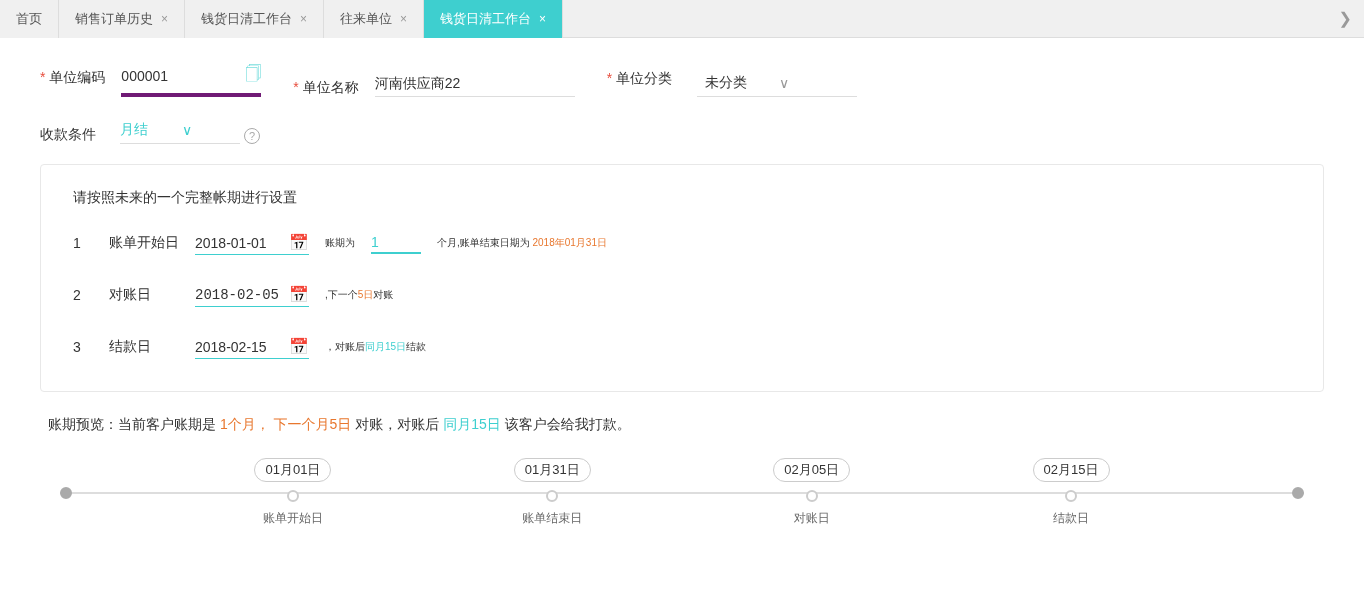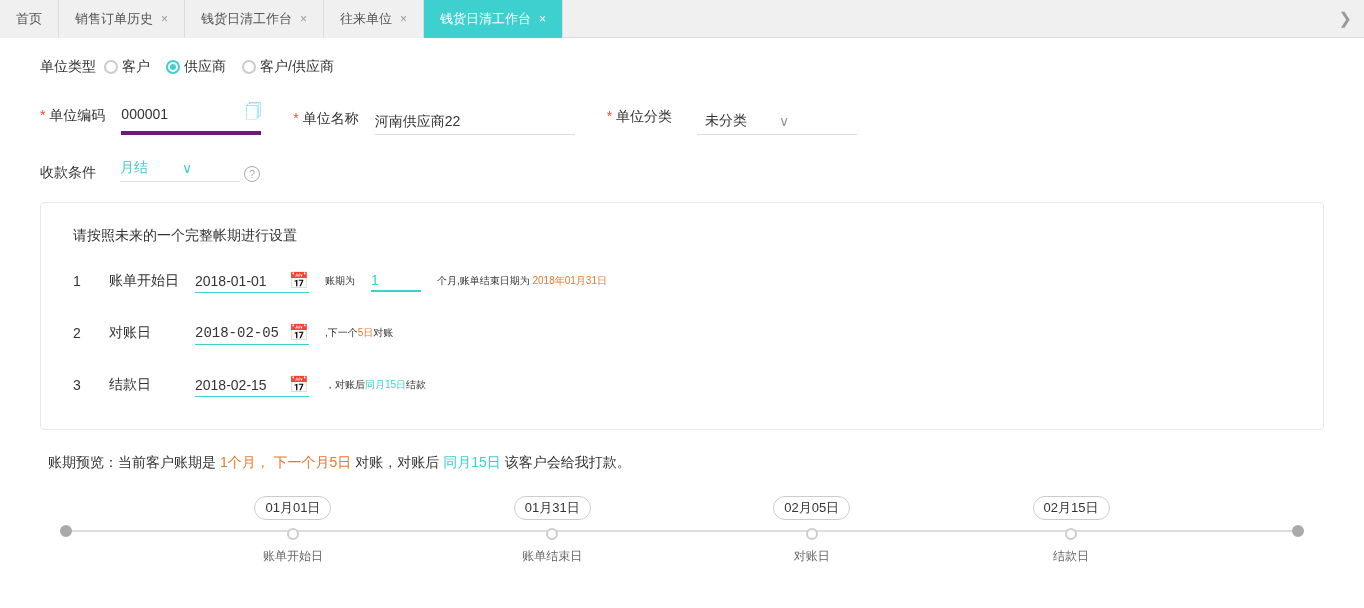--- a/index.html
+++ b/index.html
@@ -328,47 +328,30 @@
     <span>钱货日清工作台</span>
     <span class="close-icon">×</span>
   </div>
   <div class="tab-expand">
     <span>❯</span>
   </div>
 </div>
 
 <div class="main-content">
 
-  <div class="form-row">
-    <span class="form-label">单位类型</span>
-    <div class="radio-group">
-      <label class="radio-item">
-        <span class="radio-circle"></span>
-        <span>客户</span>
-      </label>
-      <label class="radio-item">
-        <span class="radio-circle checked"></span>
-        <span>供应商</span>
-      </label>
-      <label class="radio-item">
-        <span class="radio-circle"></span>
-        <span>客户/供应商</span>
-      </label>
-    </div>
-  </div>
 
   <div class="form-row" style="gap: 32px; align-items:flex-end;">
     <div style="display:flex;align-items:center;gap:8px;">
       <span class="form-label required" style="font-size:14px;">单位编码</span>
       <div class="input-with-icon" style="min-width:140px;">
         <input type="text" class="input-field" style="border: none; outline: none; font-size: 14px; color: rgb(51, 51, 51); background: transparent; width: 100px;" value="000001">
         <span class="unit-code-icon">🗍</span>
       </div>
     </div>
-    <div style="display:flex;align-items:flex-start;gap:8px;">
+    <div style="display:flex;align-items:flex-end;gap:8px;">
       <span class="form-label required" style="font-size:14px;">单位名称</span>
       <input type="text" class="input-field" style="width: 200px;" value="河南供应商22">
     </div>
     <div style="display:flex;gap:17px;">
       <span class="form-label required" style="font-size:14px;">单位分类</span>
       <div class="select-plain" style="min-width:160px;">
         <span>未分类</span>
         <span class="chevron">∨</span>
       </div>
     </div>

